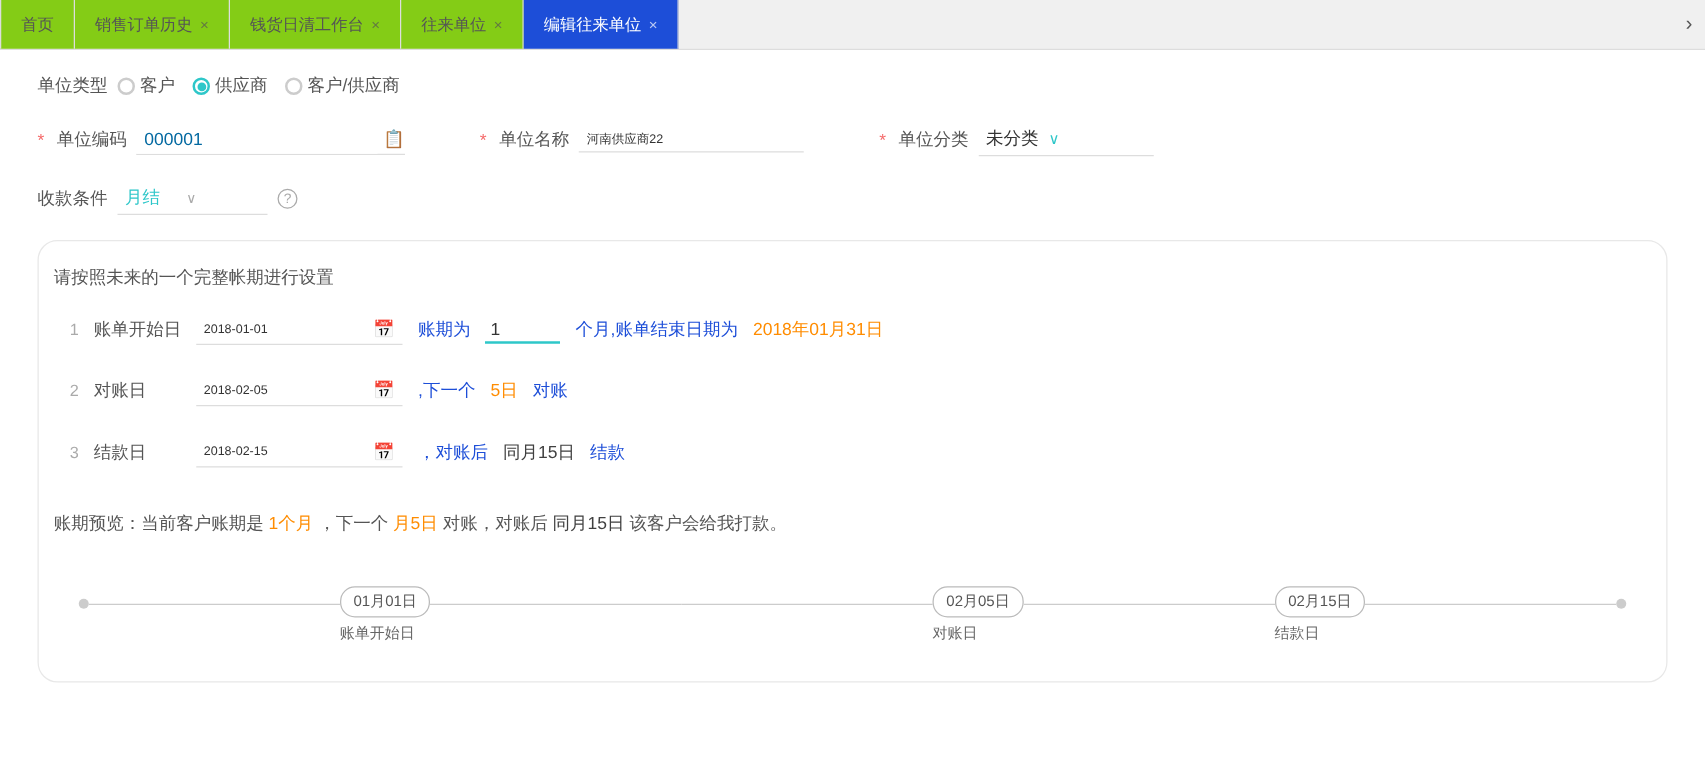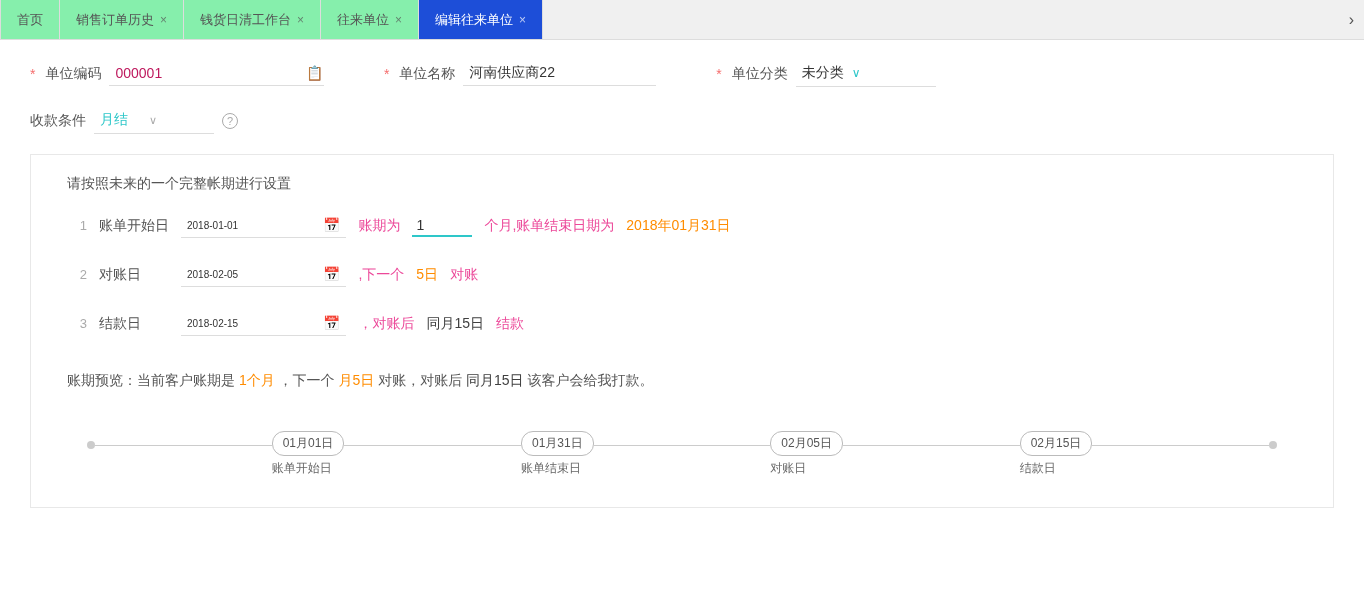--- a/index.html
+++ b/index.html
@@ -16,21 +16,21 @@
     .tab-item {
       display: flex;
       align-items: center;
       padding: 0 16px;
       cursor: pointer;
       font-size: 13px;
       color: #555;
       border-right: 1px solid #ddd;
       white-space: nowrap;
       gap: 6px;
-      background: #86efac;
+      background: #84cc16;
     }
     .tab-item:first-child { border-left: 1px solid #ddd; }
     .tab-item.active {
       background: #1d4ed8;
       color: #fff;
     }
     .tab-item .close-btn {
       font-size: 12px;
       opacity: 0.7;
       cursor: pointer;
@@ -71,36 +71,36 @@
     }
     .required-star {
       color: #f56c6c;
       margin-right: 2px;
     }
     .form-input {
       border: none;
       border-bottom: 1px solid #ddd;
       outline: none;
       padding: 4px 6px;
-      font-size: 14px;
+      font-size: 10px;
       color: #333;
       min-width: 120px;
     }
     .input-with-icon {
       display: flex;
       align-items: center;
       border-bottom: 1px solid #ddd;
       gap: 4px;
     }
     .input-with-icon input {
       border: none;
       outline: none;
       padding: 4px 6px;
       font-size: 14px;
-      color: #be185d;
+      color: #0369a1;
       min-width: 100px;
     }
     .input-icon { color: #aaa; cursor: pointer; font-size: 14px; }
 
     
     .radio-group {
       display: flex;
       align-items: center;
       gap: 14px;
     }
@@ -155,22 +155,22 @@
       align-items: center;
       justify-content: center;
       font-size: 11px;
       color: #aaa;
       cursor: pointer;
     }
 
     
     .card {
       border: 1px solid #e8e8e8;
-      border-radius: 0;
-      padding: 20px 36px;
+      border-radius: 16px;
+      padding: 20px 12px;
       margin-bottom: 16px;
     }
     .card-title {
       font-size: 14px;
       color: #555;
       margin-bottom: 20px;
     }
 
     
     .setting-row {
@@ -200,21 +200,21 @@
     }
     .date-input-wrap input {
       border: none;
       outline: none;
       font-size: 10px;
       color: #333;
       min-width: 90px;
     }
     .cal-icon { color: #2ec7c9; cursor: pointer; font-size: 14px; }
 
-    .description-text { font-size: 14px; color: #ec4899; }
+    .description-text { font-size: 14px; color: #1d4ed8; }
     .highlight-orange { color: #ff8c00; }
     .highlight-blue { color: #404040; }
 
     
     .period-input {
       border: none;
       border-bottom: 2px solid #2ec7c9;
       outline: none;
       font-size: 14px;
       color: #333;
@@ -303,20 +303,39 @@
   </div>
   <div class="tab-item active">
     <span>编辑往来单位</span>
     <span class="close-btn">×</span>
   </div>
   <div class="tab-more">›</div>
 </div>
 
 <div class="main-content">
 
+  <div class="form-row">
+    <div class="form-field">
+      <span class="field-label">单位类型</span>
+      <div class="radio-group">
+        <div class="radio-item">
+          <div class="radio-circle"></div>
+          <span>客户</span>
+        </div>
+        <div class="radio-item">
+          <div class="radio-circle checked"></div>
+          <span>供应商</span>
+        </div>
+        <div class="radio-item">
+          <div class="radio-circle"></div>
+          <span>客户/供应商</span>
+        </div>
+      </div>
+    </div>
+  </div>
 
   <div class="form-row">
 
     <div class="form-field">
       <span class="required-star">*</span>
       <span class="field-label">单位编码</span>
       <div class="input-with-icon">
         <input type="text" class="form-input" style="border: none;" value="000001">
         <span class="input-icon">📋</span>
       </div>
@@ -404,24 +423,20 @@
 
         <div class="end-dot"></div>
 
         <div class="line-seg"></div>
         <div class="node-wrap">
           <div class="node-badge">01月01日</div>
           <div class="node-sub">账单开始日</div>
         </div>
 
         <div class="line-seg"></div>
-        <div class="node-wrap">
-          <div class="node-badge">01月31日</div>
-          <div class="node-sub">账单结束日</div>
-        </div>
 
         <div class="line-seg"></div>
         <div class="node-wrap">
           <div class="node-badge">02月05日</div>
           <div class="node-sub">对账日</div>
         </div>
 
         <div class="line-seg"></div>
         <div class="node-wrap">
           <div class="node-badge">02月15日</div>

